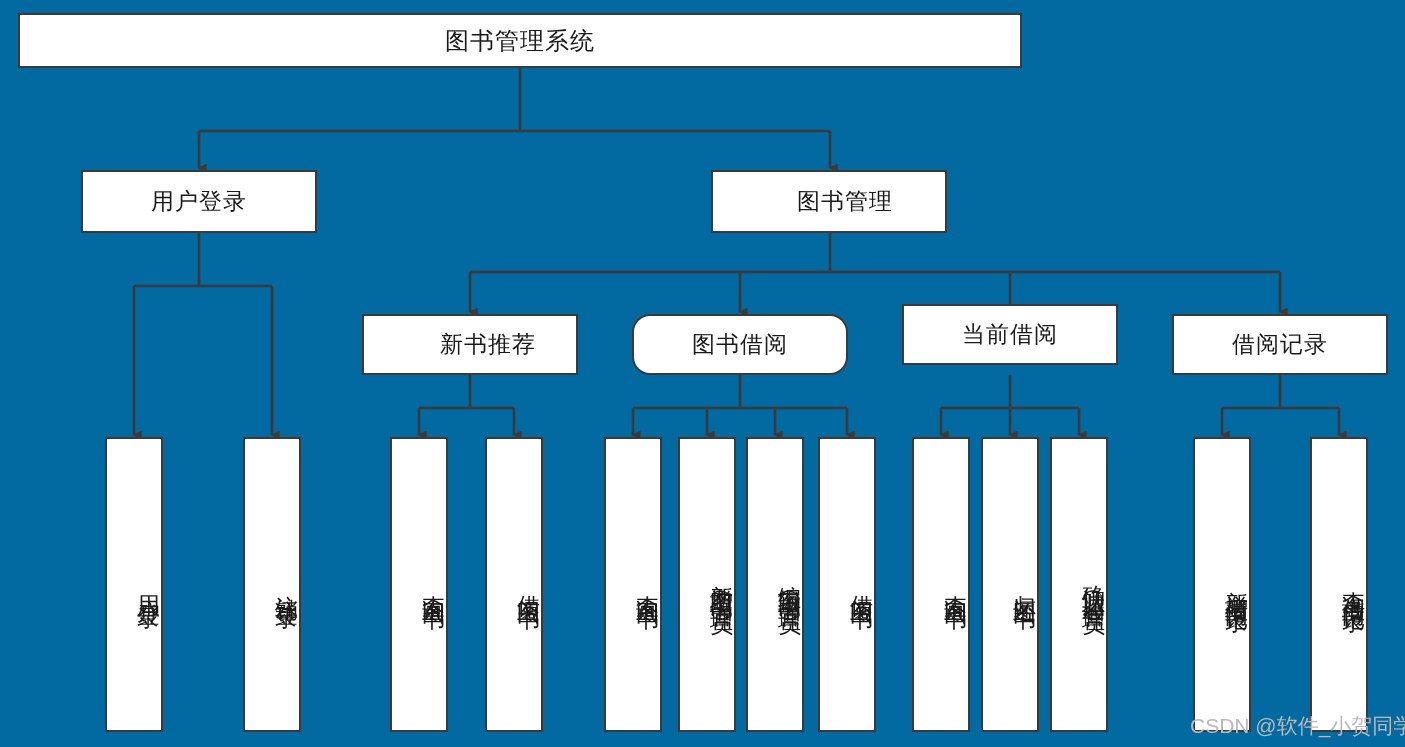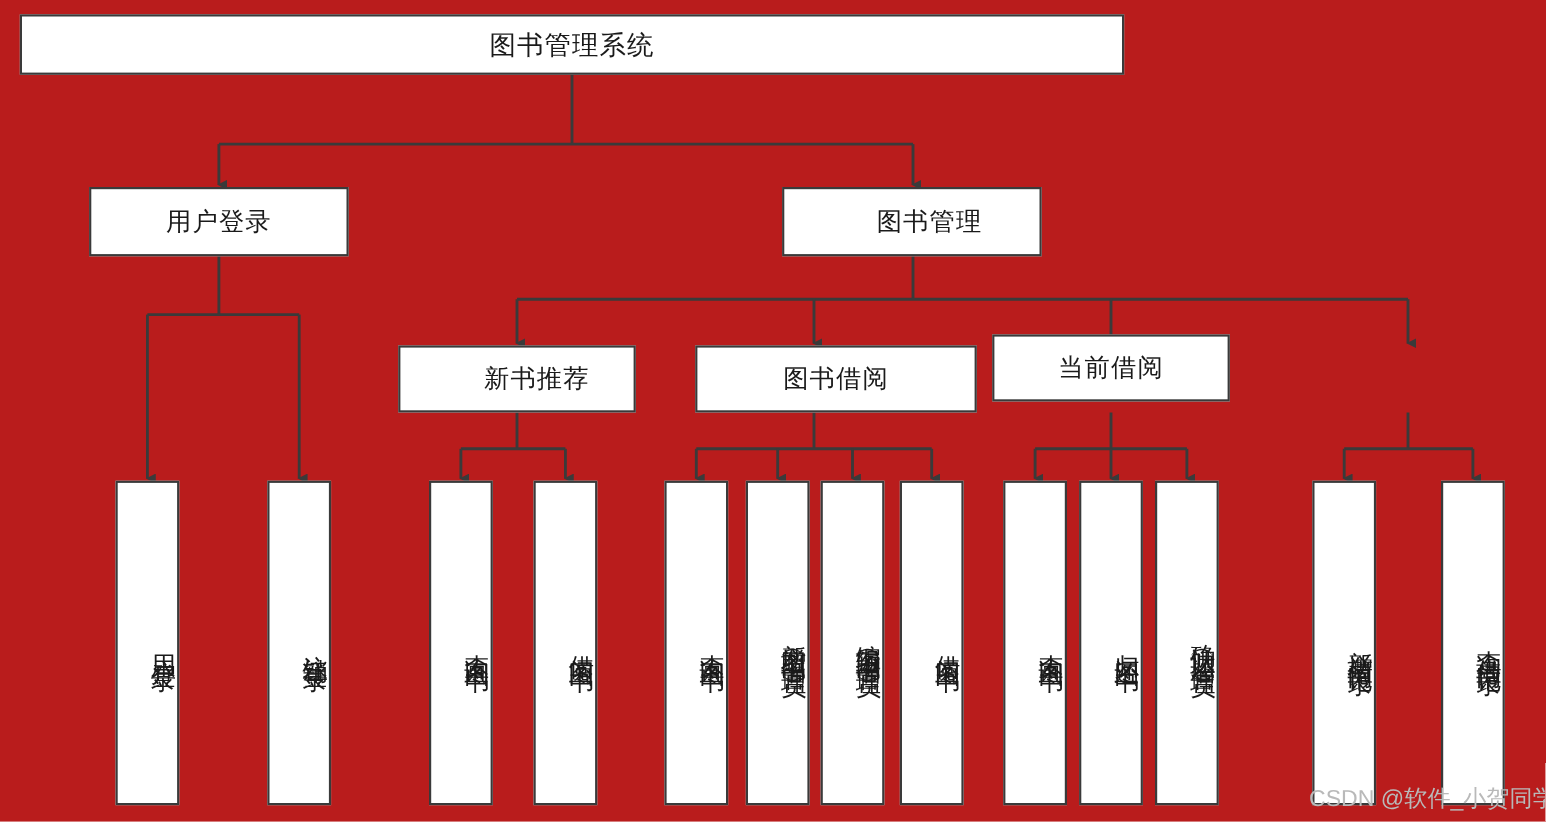--- a/index.html
+++ b/index.html
@@ -1,17 +1,17 @@
 <!DOCTYPE html>
 <html><head>
 <meta charset="utf-8">
 <style>
   html,body{margin:0;padding:0;background:#ffffff;}
   body{font-family:"Liberation Sans","DejaVu Sans",sans-serif;}
-  #stage{position:relative;width:1405px;height:747px;background:#b91c1c;overflow:hidden;}
+  #stage{position:relative;width:1405px;height:747px;background:#0369a1;overflow:hidden;}
   svg#wires{position:absolute;left:0;top:0;width:1405px;height:747px;}
   .node{
     position:absolute;
     box-sizing:border-box;
     background:#ffffff;
     border:2px solid #3a3a3a;
     display:flex;
     align-items:center;
     justify-content:center;
     color:#1a1a1a;
@@ -91,22 +91,23 @@
       <path d="M1339,408 L1339,435" marker-end="url(#arw)"></path>
     </g>
   </svg>
 
   <div class="node horiz root" style="left:18px;top:13px;width:1004px;height:55px;">图书管理系统</div>
 
   <div class="node horiz" style="left:81px;top:170px;width:236px;height:63px;">用户登录</div>
   <div class="node horiz" style="left:711px;top:170px;width:236px;height:63px;padding-left:32px;">图书管理</div>
 
   <div class="node horiz" style="left:362px;top:314px;width:216px;height:61px;padding-left:36px;">新书推荐</div>
-  <div class="node horiz" style="left:632px;top:314px;width:256px;height:61px;">图书借阅</div>
+  <div class="node horiz" style="left:632px;top:314px;width:216px;height:61px;border-radius:18px;">图书借阅</div>
   <div class="node horiz" style="left:902px;top:304px;width:216px;height:61px;">当前借阅</div>
+  <div class="node horiz" style="left:1172px;top:314px;width:216px;height:61px;">借阅记录</div>
 
   <div class="node vert" style="left:105px;top:437px;width:58px;height:295px;">用户登录</div>
   <div class="node vert" style="left:243px;top:437px;width:58px;height:295px;">注销登录</div>
 
   <div class="node vert" style="left:390px;top:437px;width:58px;height:295px;">查询图书</div>
   <div class="node vert" style="left:485px;top:437px;width:58px;height:295px;">借阅图书</div>
 
   <div class="node vert" style="left:604px;top:437px;width:58px;height:295px;">查询图书</div>
   <div class="node vert" style="left:678px;top:437px;width:58px;height:295px;">新增图书（管理员）</div>
   <div class="node vert" style="left:746px;top:437px;width:58px;height:295px;">编辑图书（管理员）</div>

